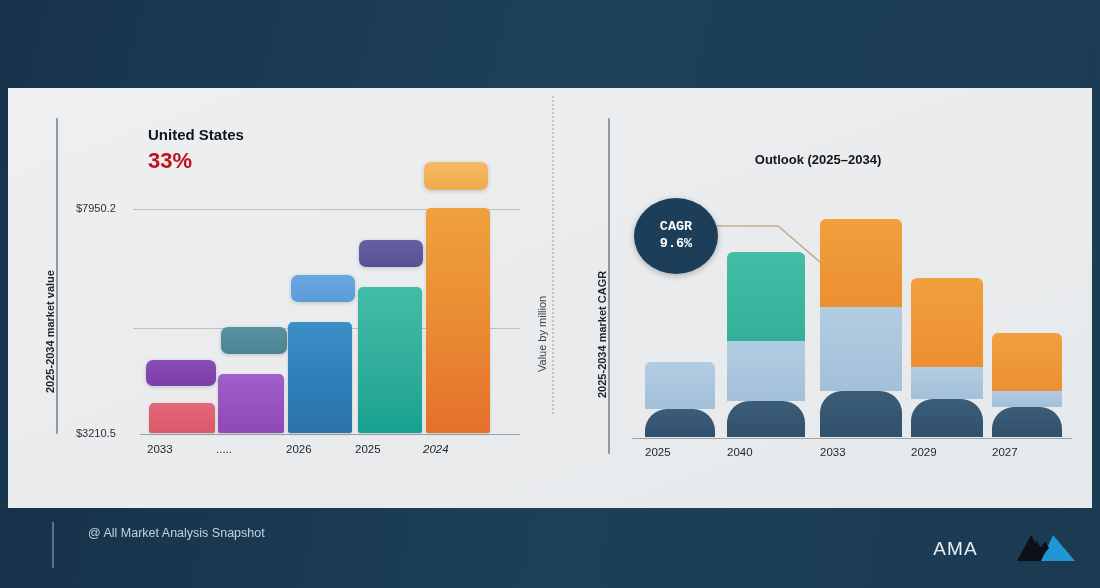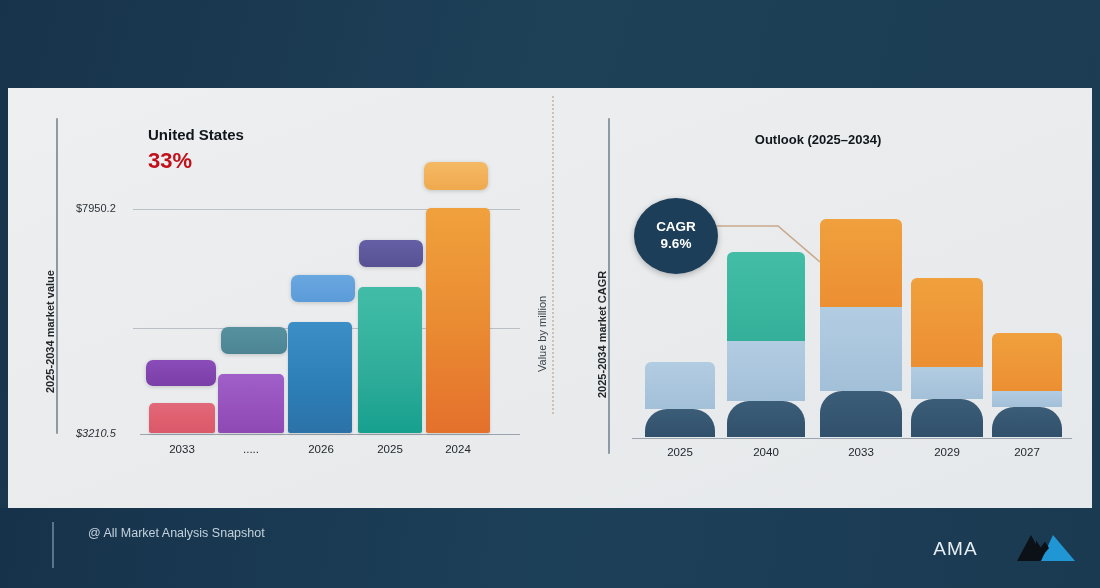--- a/index.html
+++ b/index.html
@@ -45,32 +45,32 @@
   .country{position:absolute;left:148px;top:126px;font-size:15px;font-weight:bold;
     color:#10161b;}
   .pct{position:absolute;left:148px;top:148px;font-size:22px;font-weight:bold;
     color:#c20f1a;}
 
   
   .lbar{position:absolute;border-radius:5px 5px 2px 2px;
     box-shadow:0 1px 3px rgba(0,0,0,.16);}
   .lcap{position:absolute;border-radius:7px;
     box-shadow:0 1px 4px rgba(0,0,0,.18);}
-  .xlab{position:absolute;font-size:11.5px;color:#22282d;text-align:center;}
+  .xlab{position:absolute;font-size:11.5px;color:#22282d;}
 
   
   .r-title{position:absolute;left:0;top:122px;width:532px;text-align:center;
     font-size:19px;font-weight:bold;color:#0d1115;letter-spacing:-.2px;}
   .r-sub{position:absolute;left:0;top:154px;width:532px;text-align:center;
     font-size:13px;font-weight:bold;color:#11161b;}
 
   .cagr-badge{position:absolute;left:634px;top:198px;width:84px;height:76px;
     border-radius:50%;background:#1d3e58;display:flex;flex-direction:column;
     align-items:center;justify-content:center;color:#fff;
-    box-shadow:0 2px 6px rgba(0,0,0,.25);}
+    box-shadow:0 2px 6px rgba(0,0,0,.25);font-family:Liberation Mono, monospace;}
   .cagr-badge span{font-size:13.5px;font-weight:bold;line-height:1.25;}
 
   .val-label{position:absolute;left:820px;top:242px;font-size:16px;
     font-weight:bold;color:#14191d;}
 
   
   .sbar{position:absolute;}
   .seg{position:absolute;left:0;width:100%;}
   .seg-top{border-radius:6px 6px 0 0;}
   .seg-base{border-radius:22px 22px 0 0;}
@@ -101,21 +101,21 @@
   <div class="axis-v" style="left:56px;top:118px;height:316px;"></div>
 
   <div class="axis-h" style="left:140px;top:434px;width:380px;"></div>
 
   <div class="gridline" style="left:133px;top:209px;width:387px;"></div>
   <div class="gridline" style="left:133px;top:328px;width:387px;"></div>
 
   <div class="ylabel" style="left:44px;top:393px;">2025-2034 market value</div>
 
   <div class="tick" style="left:76px;top:202px;">$7950.2</div>
-  <div class="tick" style="left:76px;top:427px;font-style:italic;">$3210.5</div>
+  <div class="tick" style="left:76px;top:427px;">$3210.5</div>
 
   <div class="country">United States</div>
   <div class="pct">33%</div>
 
   <div class="ylabel-light" style="left:536px;top:372px;">Value by million</div>
 
   <div class="lbar" style="left:149px;top:403px;width:66px;height:30px;
        background:linear-gradient(180deg,#e1687a 0%,#e05f6f 55%,#d9596a 100%);"></div>
   <div class="lcap" style="left:146px;top:360px;width:70px;height:26px;
        background:linear-gradient(180deg,#8a4cb8 0%,#7b3fa8 100%);"></div>
@@ -136,24 +136,24 @@
   <div class="lbar" style="left:358px;top:287px;width:64px;height:146px;
        background:linear-gradient(180deg,#41bda7 0%,#31ae9b 55%,#17a08e 100%);"></div>
   <div class="lcap" style="left:359px;top:240px;width:64px;height:27px;
        background:linear-gradient(180deg,#655fa6 0%,#575193 100%);"></div>
   <div class="xlab" style="left:355px;top:443px;width:70px;">2025</div>
 
   <div class="lbar" style="left:426px;top:208px;width:64px;height:225px;
        background:linear-gradient(180deg,#f0a13d 0%,#ea8c32 50%,#e4702c 100%);"></div>
   <div class="lcap" style="left:424px;top:162px;width:64px;height:28px;
        background:linear-gradient(180deg,#f5b964 0%,#efa94e 100%);"></div>
-  <div class="xlab" style="left:423px;top:443px;width:70px;">2024</div>
+  <div class="xlab" style="left:423px;top:443px;width:70px;font-style:italic;">2024</div>
 
   <div class="panel panel-right" style="left:552px;top:88px;">
-    <div class="r-sub" style="top:44px;">Outlook (2025–2034)</div>
+    <div class="r-sub" style="top:64px;">Outlook (2025–2034)</div>
   </div>
 
   <div class="axis-v" style="left:608px;top:118px;height:336px;"></div>
   <div class="axis-h" style="left:632px;top:438px;width:440px;"></div>
 
   <div class="ylabel" style="left:596px;top:398px;">2025-2034 market CAGR</div>
 
   <svg style="position:absolute;left:716px;top:218px;width:120px;height:60px;">
     <polyline points="0,8 62,8 104,44" fill="none" stroke="#c9a98c" stroke-width="1.6"></polyline>
   </svg>

